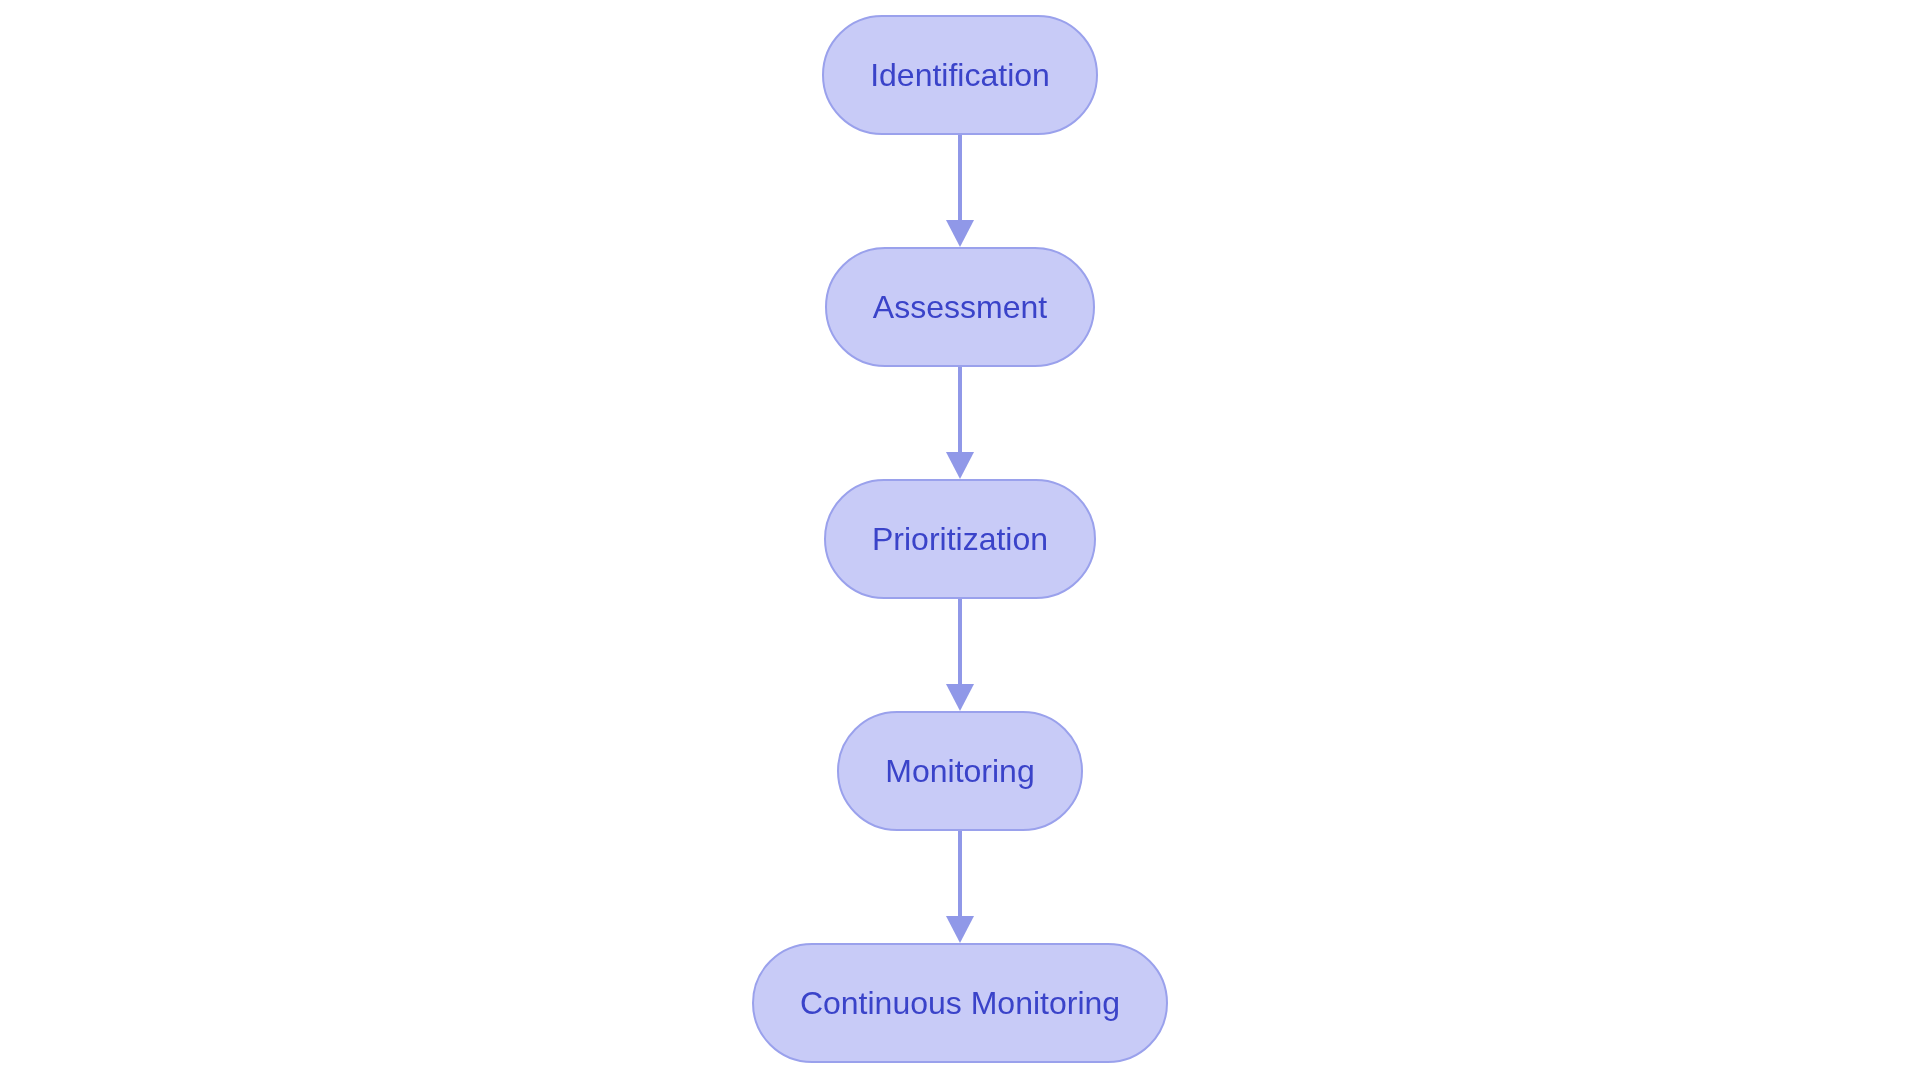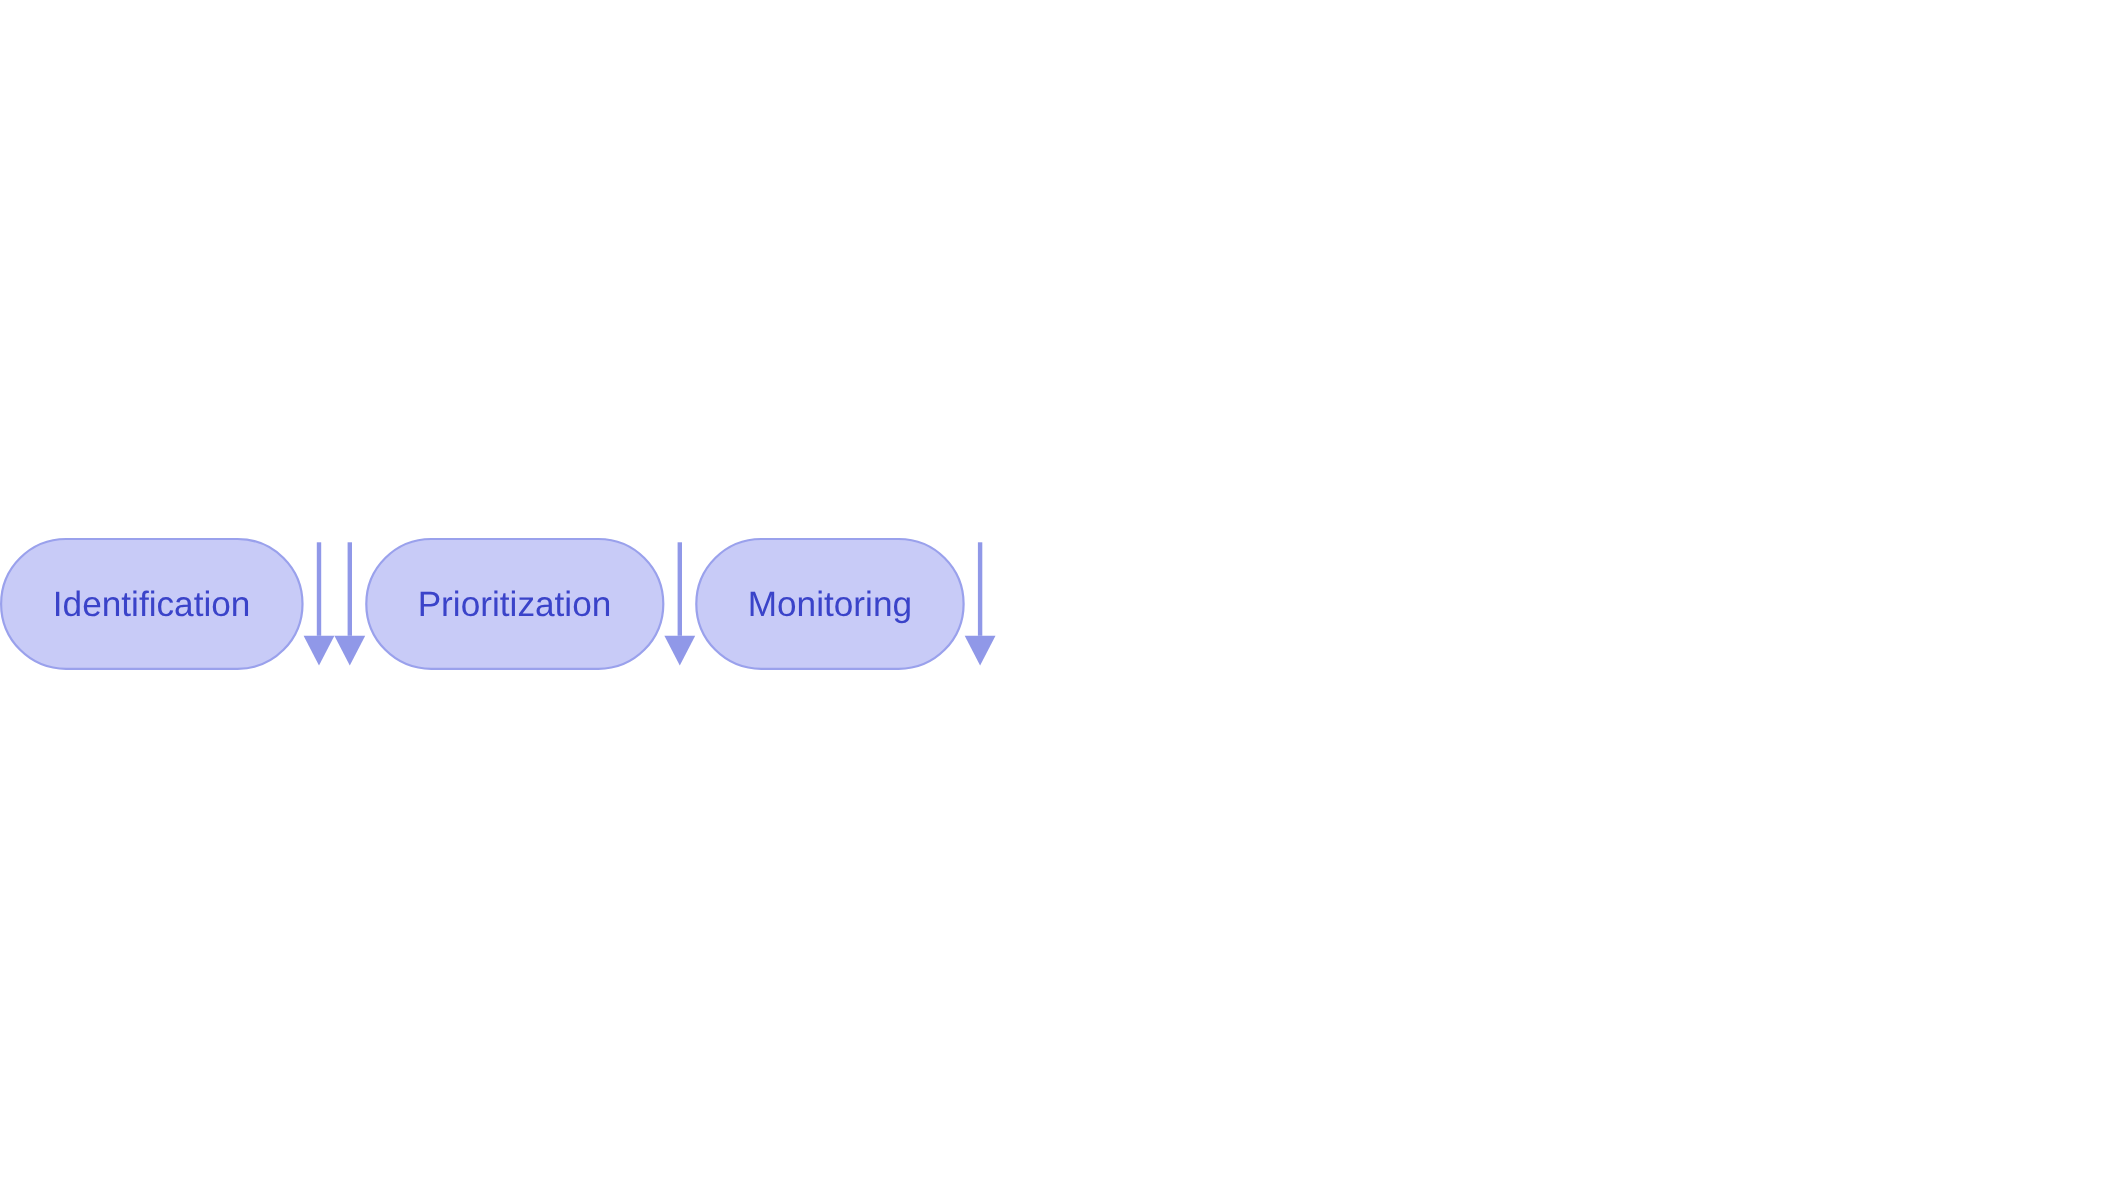--- a/index.html
+++ b/index.html
@@ -8,21 +8,21 @@
     background: #ffffff;
   }
   .canvas {
     position: relative;
     width: 1920px;
     height: 1083px;
     background: #ffffff;
     overflow: hidden;
     font-family: "Liberation Sans", "DejaVu Sans", sans-serif;
     display: flex;
-    flex-direction: row;
+    flex-direction: column;
     align-items: center;
     padding-top: 15px;
     box-sizing: border-box;
   }
   .node {
     height: 120px;
     box-sizing: border-box;
     padding: 0 46px;
     border-radius: 60px;
     background: var(--node-fill, #c8cbf7);
@@ -61,20 +61,23 @@
 
   <div class="node">
     <span>Identification</span>
   </div>
 
   <div class="arrow">
     <div class="stem"></div>
     <div class="head"></div>
   </div>
 
+  <div class="node">
+    <span>Assessment</span>
+  </div>
 
   <div class="arrow">
     <div class="stem"></div>
     <div class="head"></div>
   </div>
 
   <div class="node">
     <span>Prioritization</span>
   </div>
 
@@ -85,14 +88,17 @@
 
   <div class="node">
     <span>Monitoring</span>
   </div>
 
   <div class="arrow">
     <div class="stem"></div>
     <div class="head"></div>
   </div>
 
+  <div class="node">
+    <span>Continuous Monitoring</span>
+  </div>
 
 </div>
 
 </body></html>

